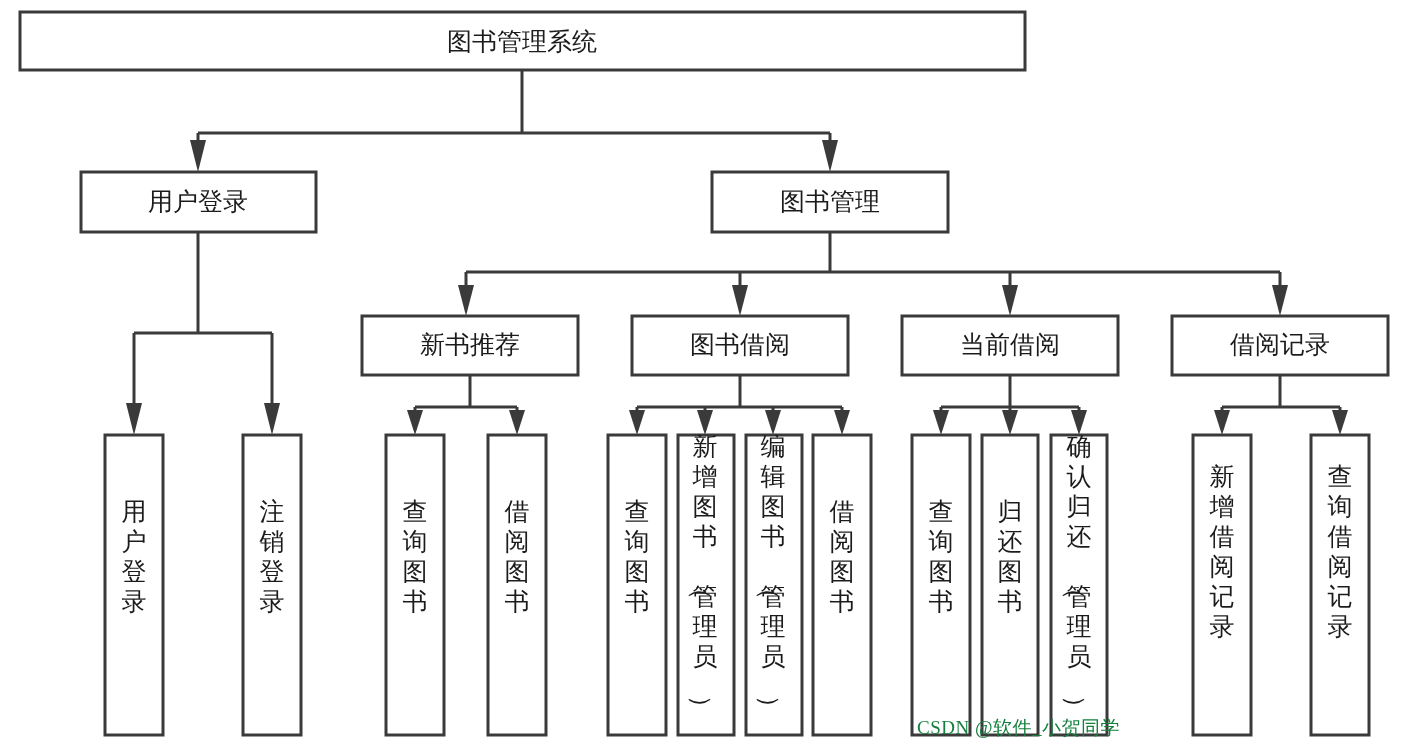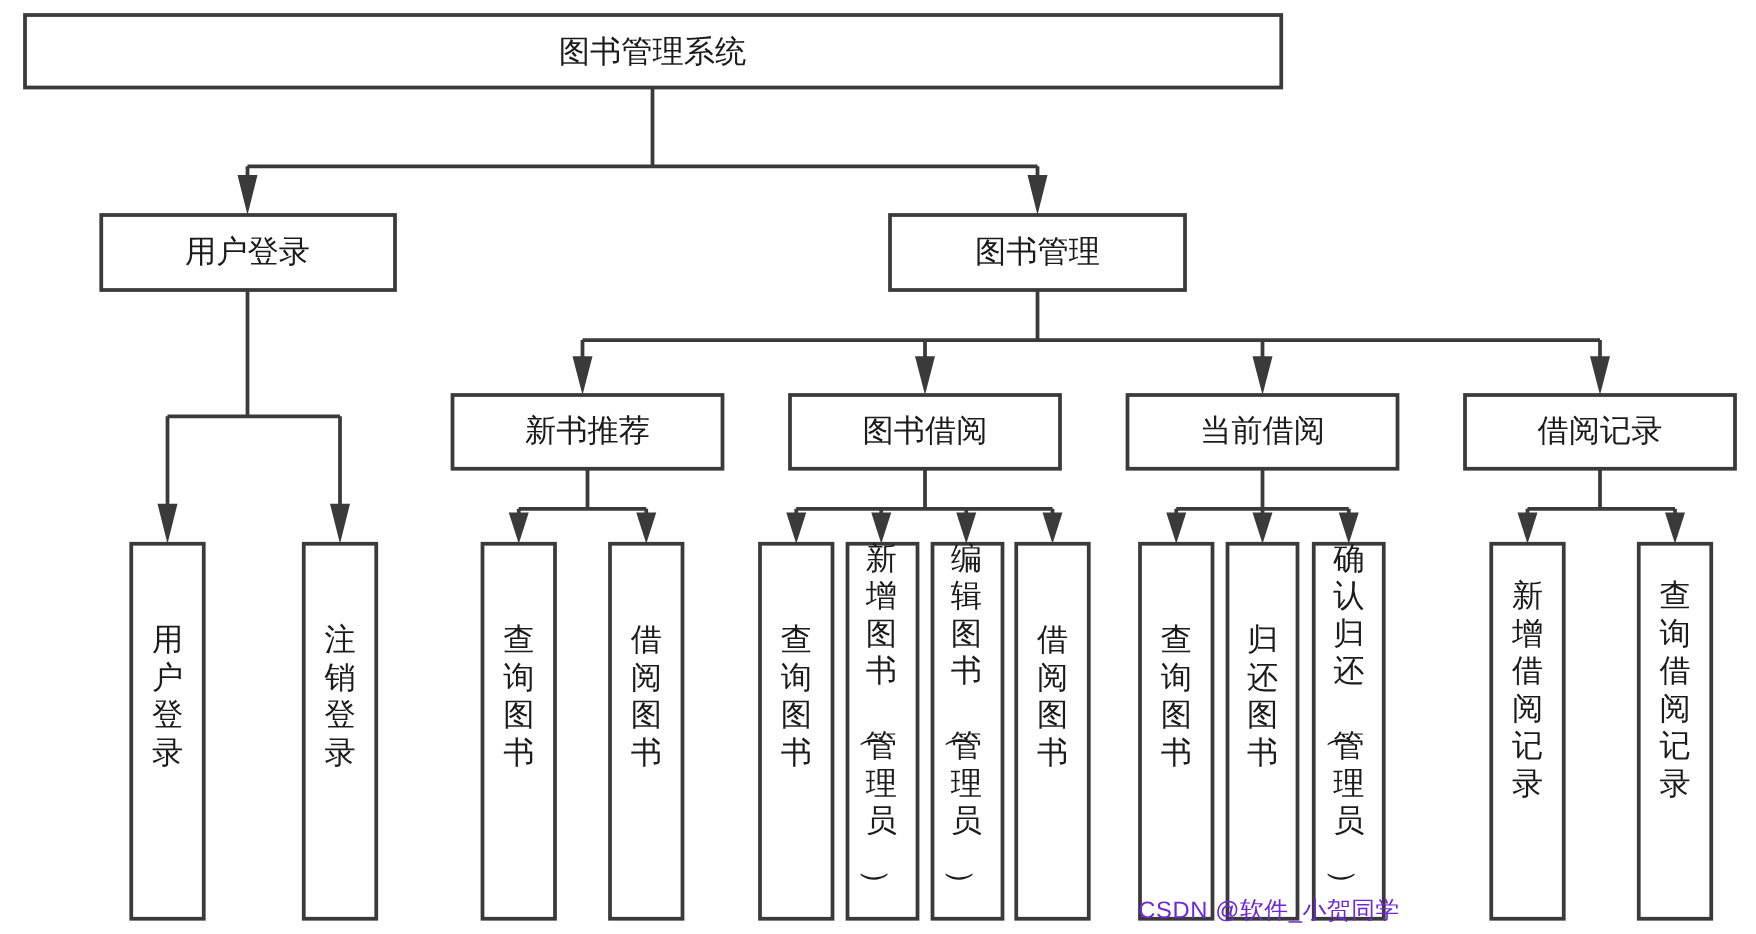--- a/index.html
+++ b/index.html
@@ -55,23 +55,23 @@
   text.node-label-vertical {
     fill: #1b1b1b;
     font-family: "Liberation Sans", "DejaVu Sans", sans-serif;
     font-size: 25px;
     text-anchor: middle;
   }
   .watermark {
     position: absolute;
     right: 8px;
     bottom: 6px;
-    font-family: Liberation Sans, sans-serif;
+    font-family: Liberation Serif, serif;
     font-size: 19px;
-    color: #6d28d9;
+    color: #15803d;
     letter-spacing: 0.5px;
     white-space: nowrap;
     user-select: none;
   }
 </style>
 </head>
 <body>
 
 <div id="diagram-root">
 

